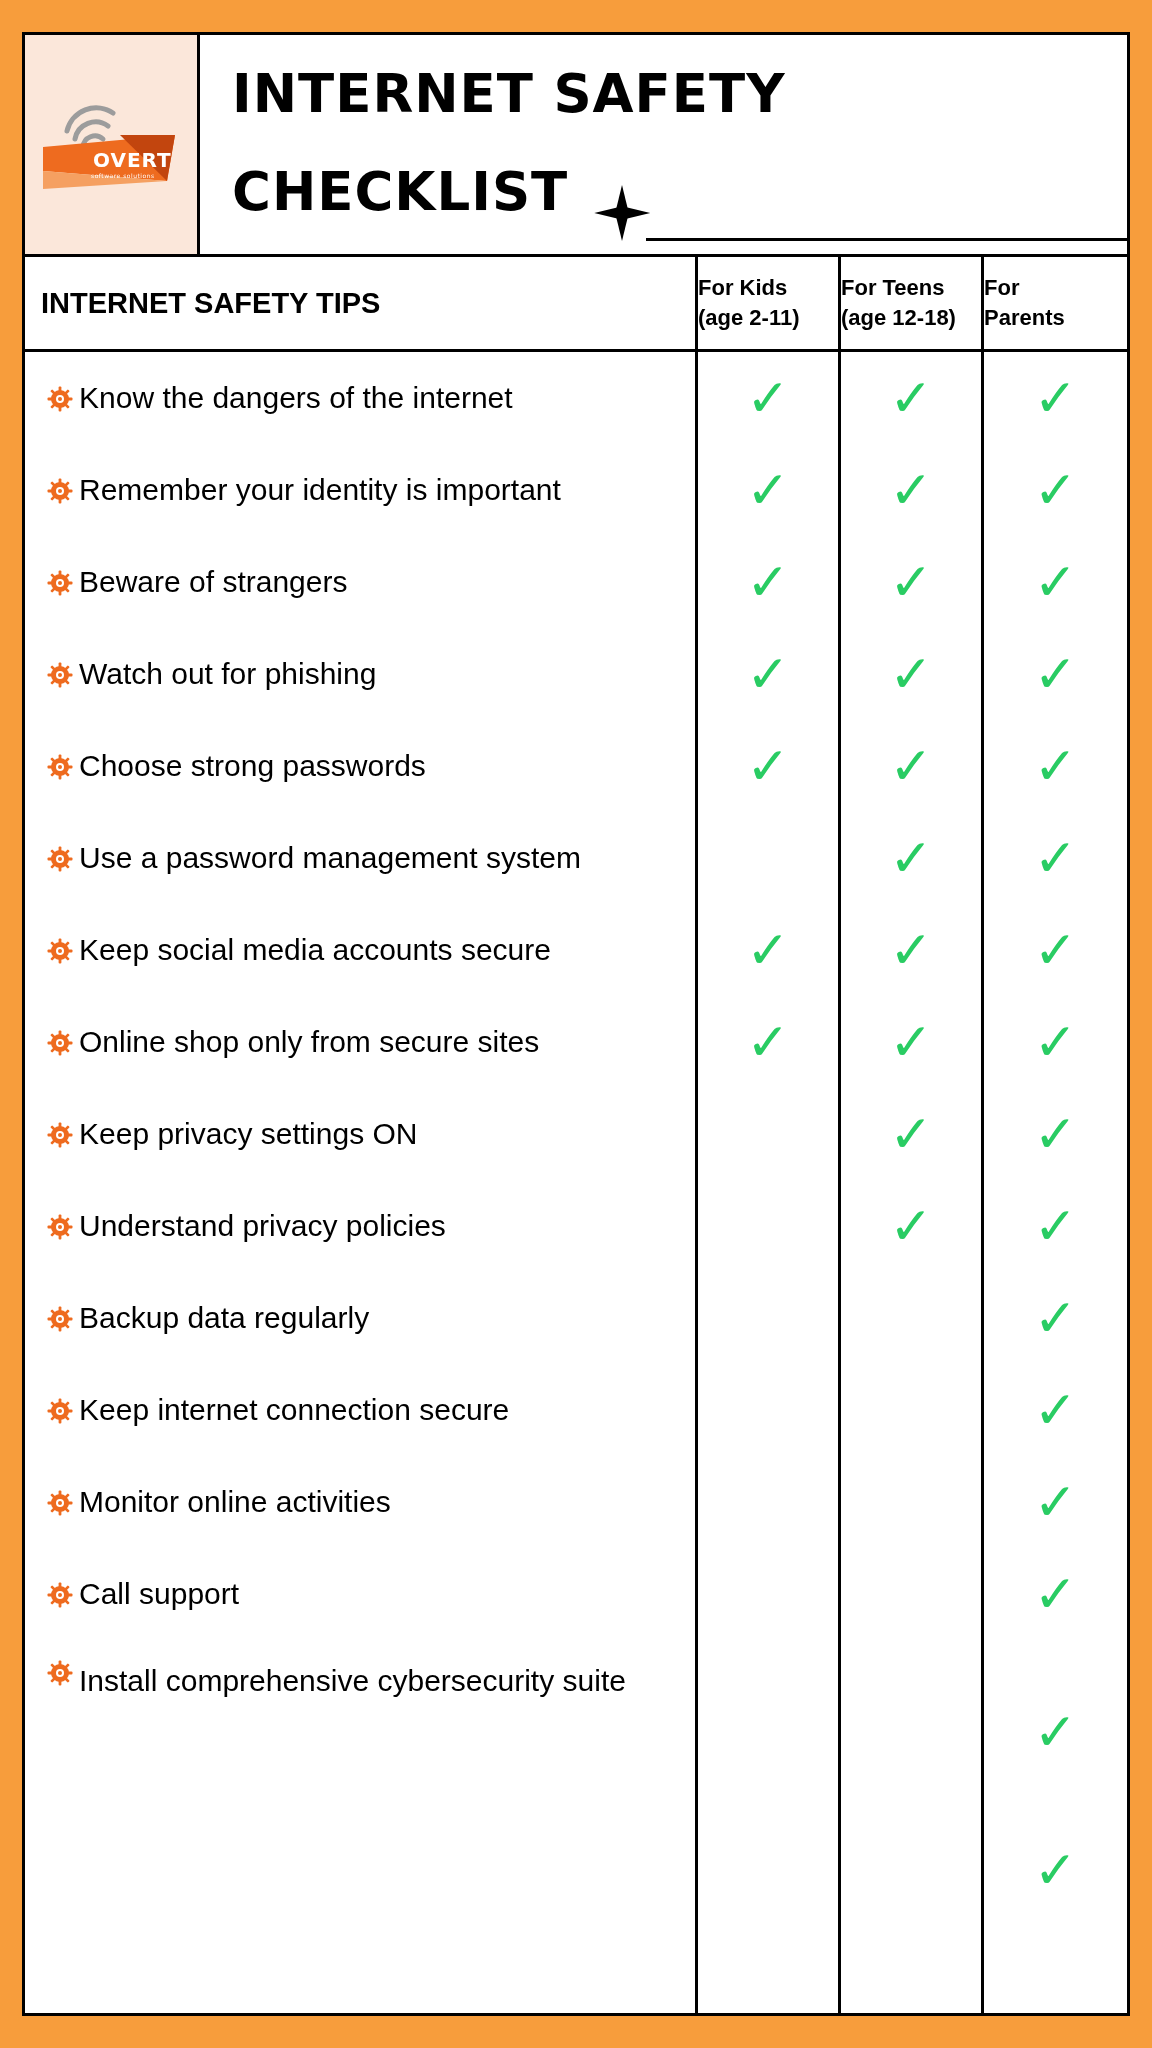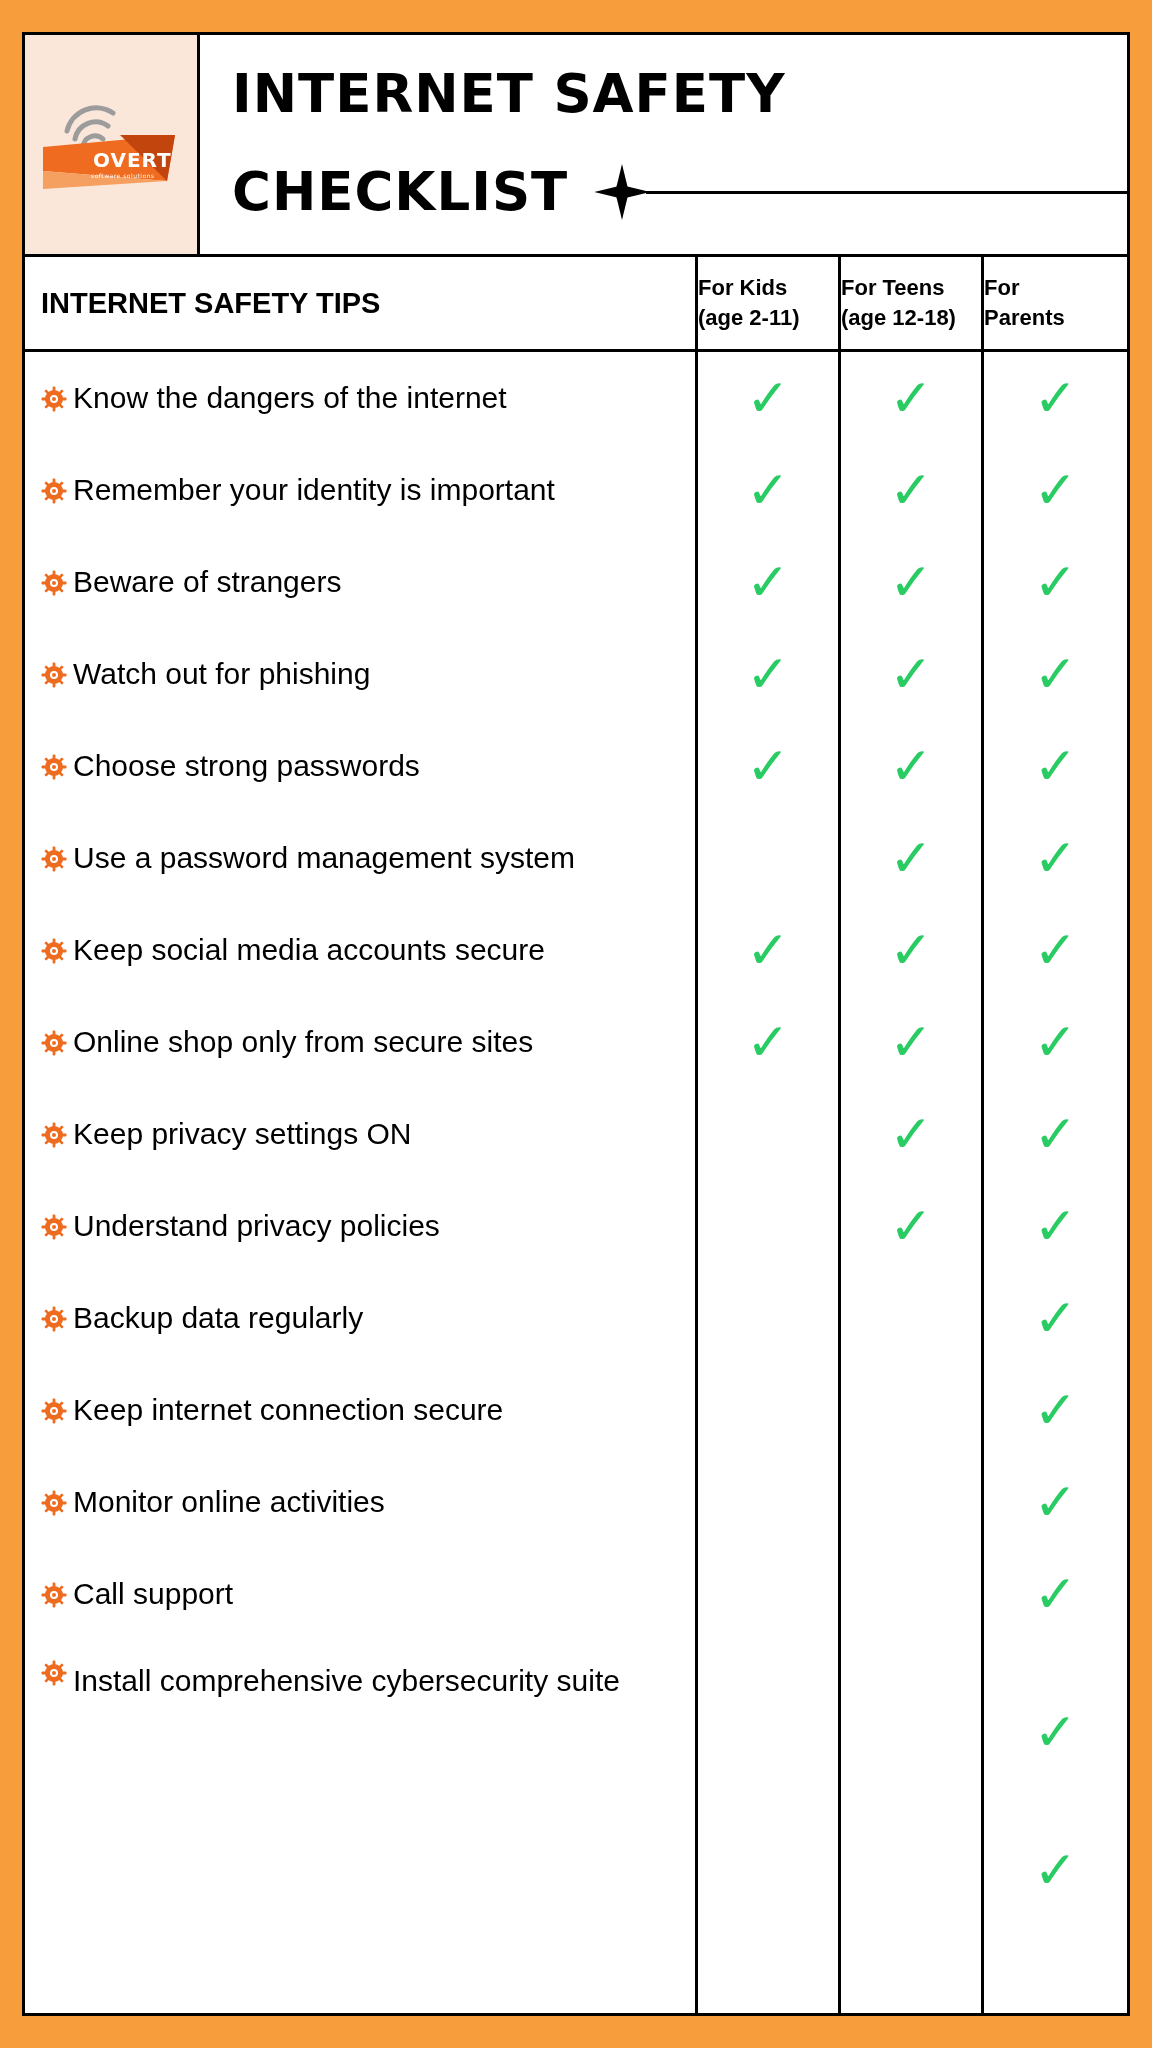--- a/index.html
+++ b/index.html
@@ -55,21 +55,21 @@
   .title-line1, .title-line2 {
     font-family: "DejaVu Sans", sans-serif;
     font-weight: bold;
     font-size: 53px;
     letter-spacing: 1px;
     line-height: 98px;
     color: #000;
   }
   .title-line2 {
     display: flex;
-    align-items: center;
+    align-items: flex-end;
   }
   .sparkle {
     margin-left: 26px;
     position: relative;
     width: 56px;
     height: 56px;
     flex: none;
   }
   .sparkle:before, .sparkle:after {
     content: "";
@@ -152,22 +152,23 @@
     box-sizing: border-box;
   }
   .checkcol:last-child {
     border-right: none;
   }
 
   .row {
     height: 92px;
     display: flex;
     align-items: center;
-    padding-left: 16px;
-    box-sizing: border-box;
+    padding-left: 0;
+    box-sizing: border-box;
+    margin-left: 22px;
   }
   .row.tall {
     height: 184px;
     align-items: flex-start;
     padding-top: 18px;
   }
   .bullet {
     flex: none;
     width: 26px;
     height: 26px;

